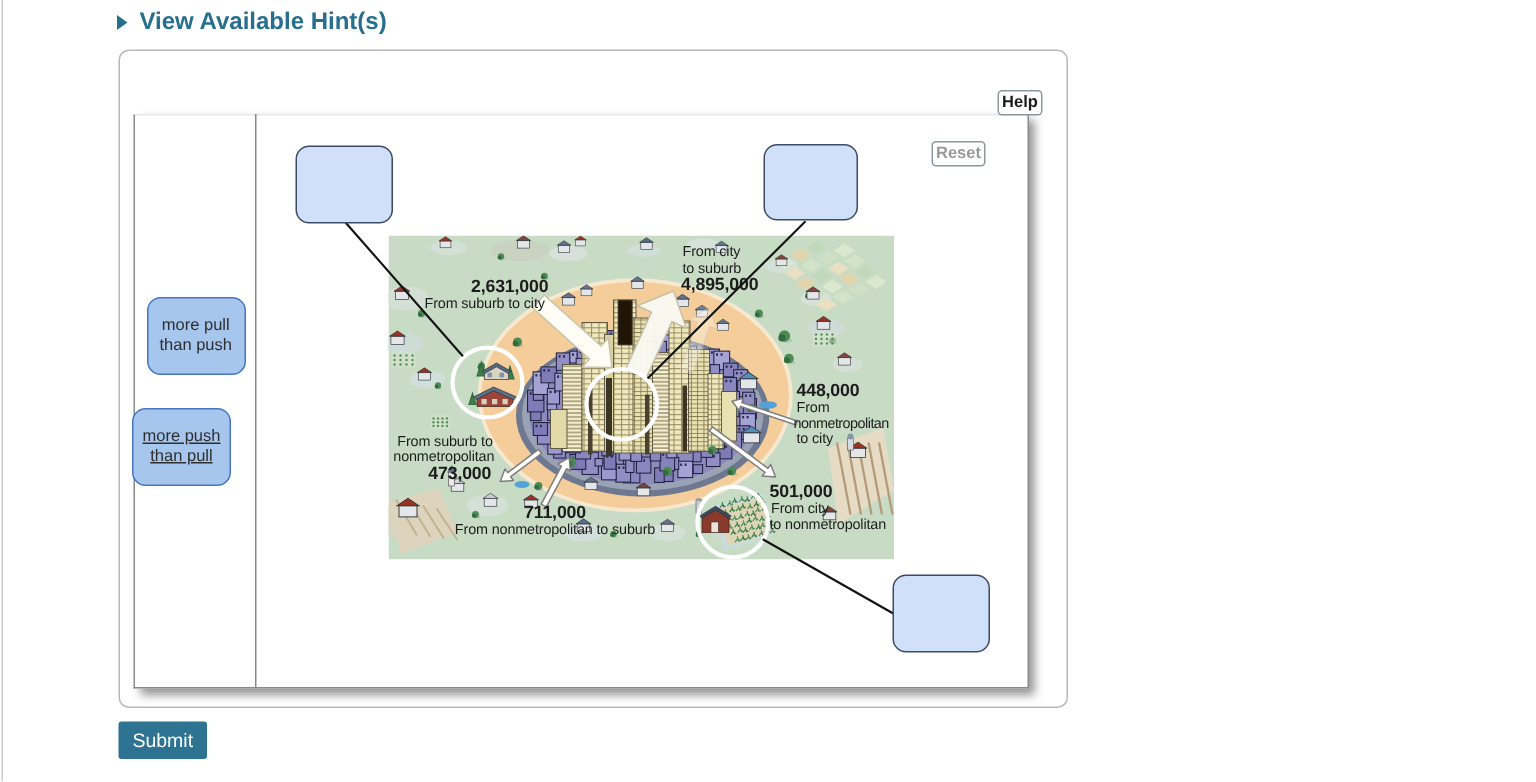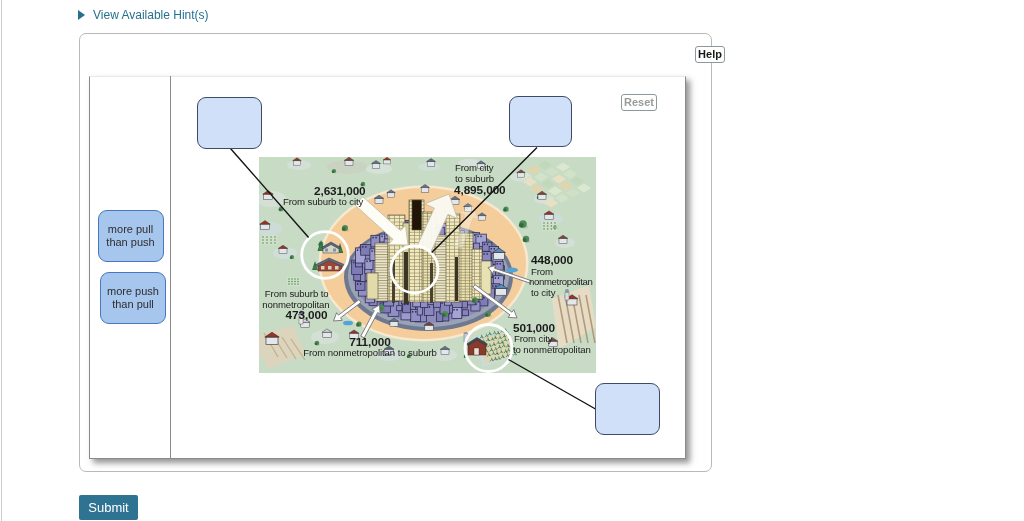--- a/index.html
+++ b/index.html
@@ -1,45 +1,45 @@
 <!DOCTYPE html>
 <html><head>
 <meta charset="utf-8">
 <style>
 * { margin:0; padding:0; box-sizing:border-box; }
 html,body { width:1024px; height:521px; background:#ffffff;
   font-family:"Liberation Sans", sans-serif; overflow:hidden; position:relative; }
 .leftline { position:absolute; left:1px; top:0; width:1px; height:521px; background:#cccccc; }
-.hint { position:absolute; left:78px; top:8px; color:#26708e; font-size:12px;
-  font-weight:normal; line-height:14px; }
+.hint { position:absolute; left:78px; top:8px; color:#26708e; font-size:16px;
+  font-weight:bold; line-height:14px; }
 .hint .tri { display:inline-block; width:0; height:0; border-left:7px solid #26708e;
   border-top:5.5px solid transparent; border-bottom:5.5px solid transparent;
   margin-right:8px; position:relative; top:1px; }
 .panel { position:absolute; left:79px; top:33px; width:633px; height:439px;
   border:1px solid #b9b9b9; border-radius:7px; background:#ffffff; }
 .btn { position:absolute; top:46px; height:17px; border:1px solid #8d979e;
   border-radius:3px; background:#ffffff; font-size:11px; font-weight:bold;
   font-family:"Liberation Sans", sans-serif; text-align:center; line-height:15px; }
 .reset { left:621px; width:36px; color:#9a9a9a;margin-top:48px; }
-.help { left:695px; width:30px; color:#1a1a1a; }
+.help { left:665px; width:30px; color:#1a1a1a;margin-top:14px; }
 .inner { position:absolute; left:89px; top:76px; width:597px; height:383px;
   background:#ffffff; border:1px solid #8a8a8a; border-top-color:#e8e8e8;
   box-shadow:4px 4px 6px rgba(60,60,60,0.55); }
 .divider { position:absolute; left:170px; top:76px; width:1px; height:382px;
   background:#8a8a8a; }
 .drag { position:absolute; width:66px; height:52px; background:#a6c6ee;
   border:1px solid #4877c0; border-radius:9px; color:#2e2e2e; font-size:11px;
   display:flex; align-items:center; justify-content:center; text-align:center;
   line-height:13.5px; }
 .drop { position:absolute; width:65px; height:52px; background:#cfe0f8;
   border:1.4px solid #3f4b66; border-radius:9px; }
 .illust { position:absolute; left:259px; top:157px; width:347px; height:216px; }
 .lines { position:absolute; left:0; top:0; width:1024px; height:521px;
   pointer-events:none; }
-.submit { position:absolute; left:79px; top:495px; width:59px; height:25px;
+.submit { position:absolute; left:79px; top:481px; width:59px; height:25px;
   background:#2e7392; color:#ffffff; font-size:13px; border-radius:2px;
   text-align:center; line-height:25px; }
 </style>
 </head>
 <body>
 <div class="leftline"></div>
 <div class="hint"><span class="tri"></span>View Available Hint(s)</div>
 <div class="panel"></div>
 <div class="inner"></div>
 <div class="divider"></div>
@@ -682,18 +682,18 @@
 <text x="111" y="199" font-family="Liberation Sans, sans-serif" font-size="9.6" font-weight="normal" fill="#1c1c1c" text-anchor="middle" letter-spacing="-0.1">From nonmetropolitan to suburb</text>
 <text x="254" y="174.5" font-family="Liberation Sans, sans-serif" font-size="11.8" font-weight="bold" fill="#1c1c1c" text-anchor="start" letter-spacing="-0.1">501,000</text>
 <text x="255" y="185" font-family="Liberation Sans, sans-serif" font-size="9.6" font-weight="normal" fill="#1c1c1c" text-anchor="start" letter-spacing="-0.1">From city</text>
 <text x="254" y="195.5" font-family="Liberation Sans, sans-serif" font-size="9.6" font-weight="normal" fill="#1c1c1c" text-anchor="start" letter-spacing="-0.1">to nonmetropolitan</text>
 </svg></div>
 <svg class="lines" width="1024" height="521" xmlns="http://www.w3.org/2000/svg">
 <line x1="230.5" y1="148.5" x2="308.6" y2="237.5" stroke="#111111" stroke-width="1.4"></line>
 <line x1="537" y1="147.5" x2="431.7" y2="252.4" stroke="#111111" stroke-width="1.4"></line>
 <line x1="508.5" y1="359.5" x2="595.5" y2="409" stroke="#111111" stroke-width="1.4"></line>
 </svg>
-<div class="drag" style="left:97.5px; top:210px;">more pull<br>than push</div>
-<div class="drag" style="left:100px; top:272px;">more push<br>than pull</div>
+<div class="drag" style="left:97.5px; top:198px;">more pull<br>than push</div>
+<div class="drag" style="left:88px; top:272px;text-decoration:underline;">more push<br>than pull</div>
 <div class="drop" style="left:197px; top:96.5px;"></div>
 <div class="drop" style="left:508.5px; top:95.8px; width:63.5px; height:51.5px;"></div>
 <div class="drop" style="left:595.4px; top:383px; height:51.8px;"></div>
 <div class="submit">Submit</div>
 
 </body></html>

